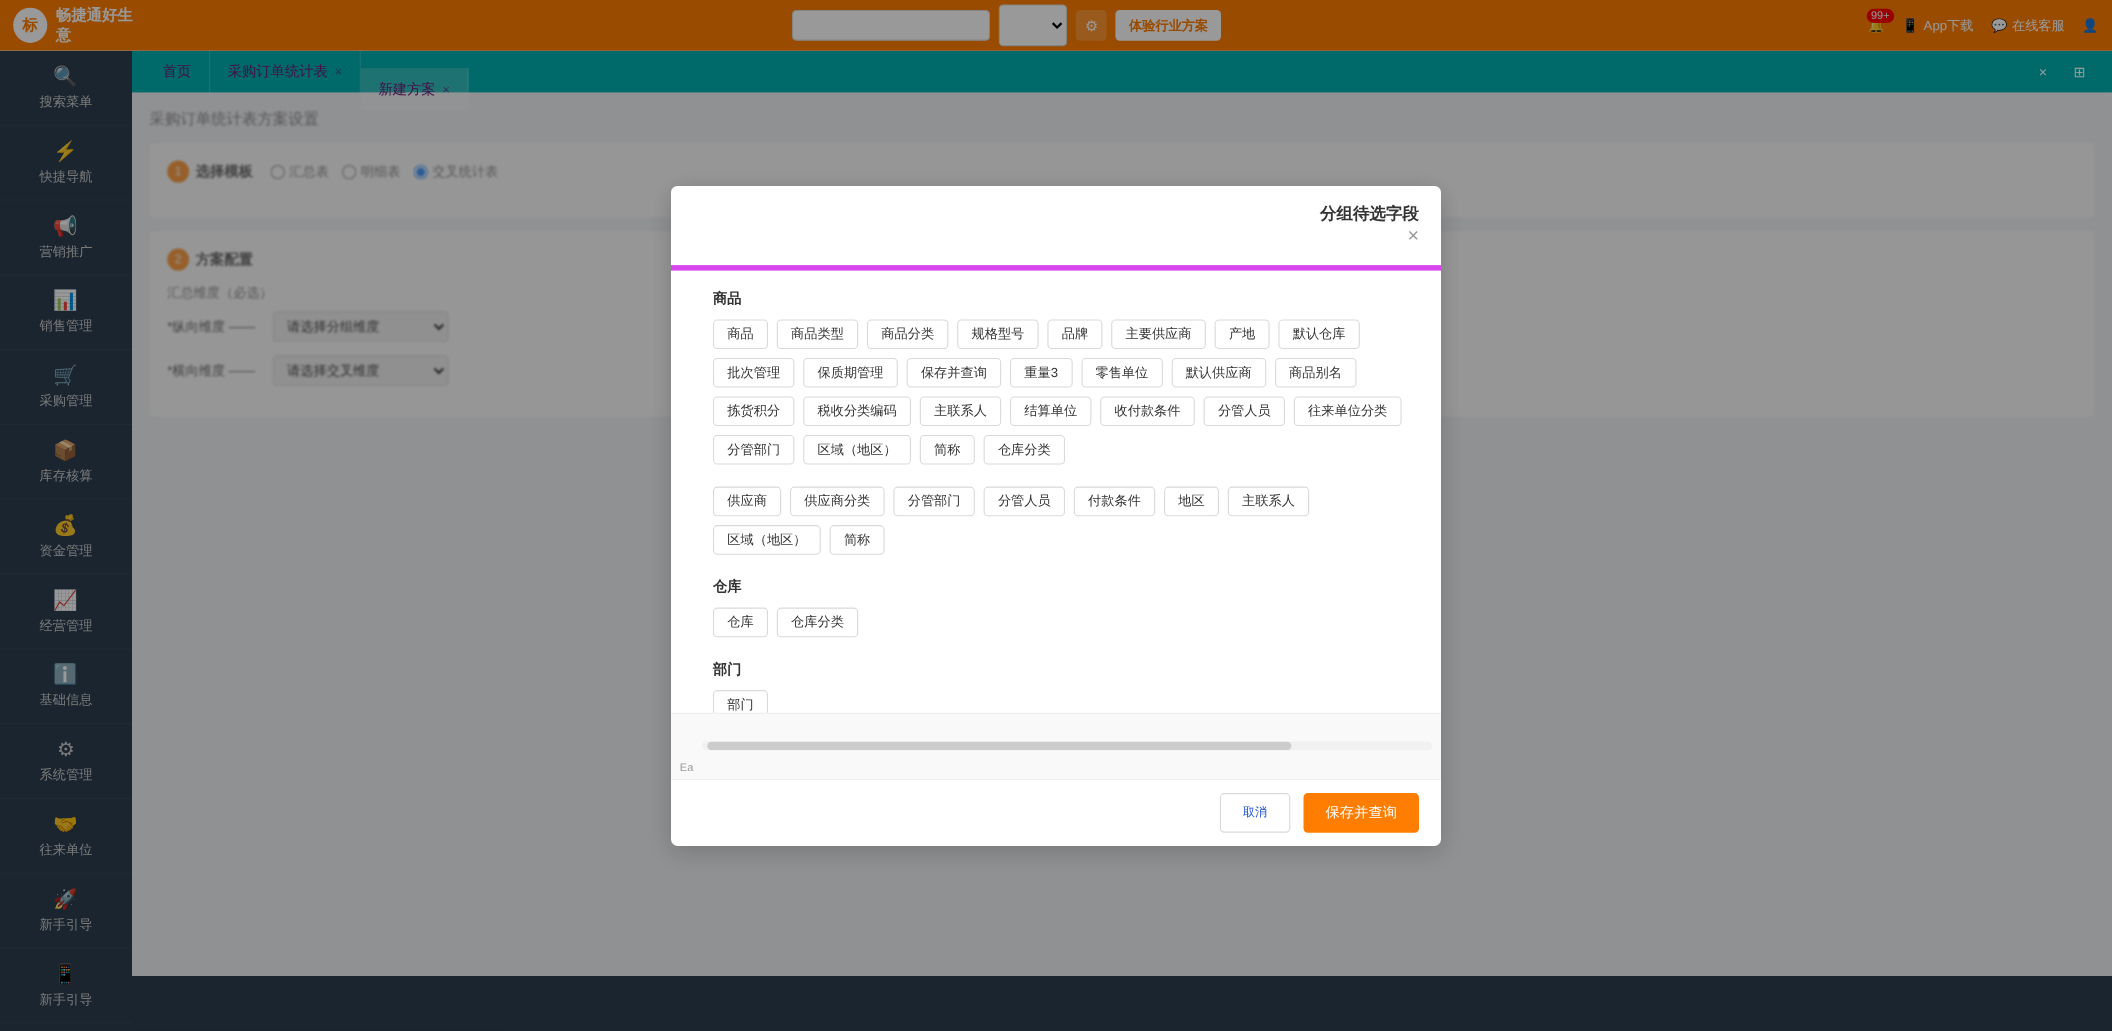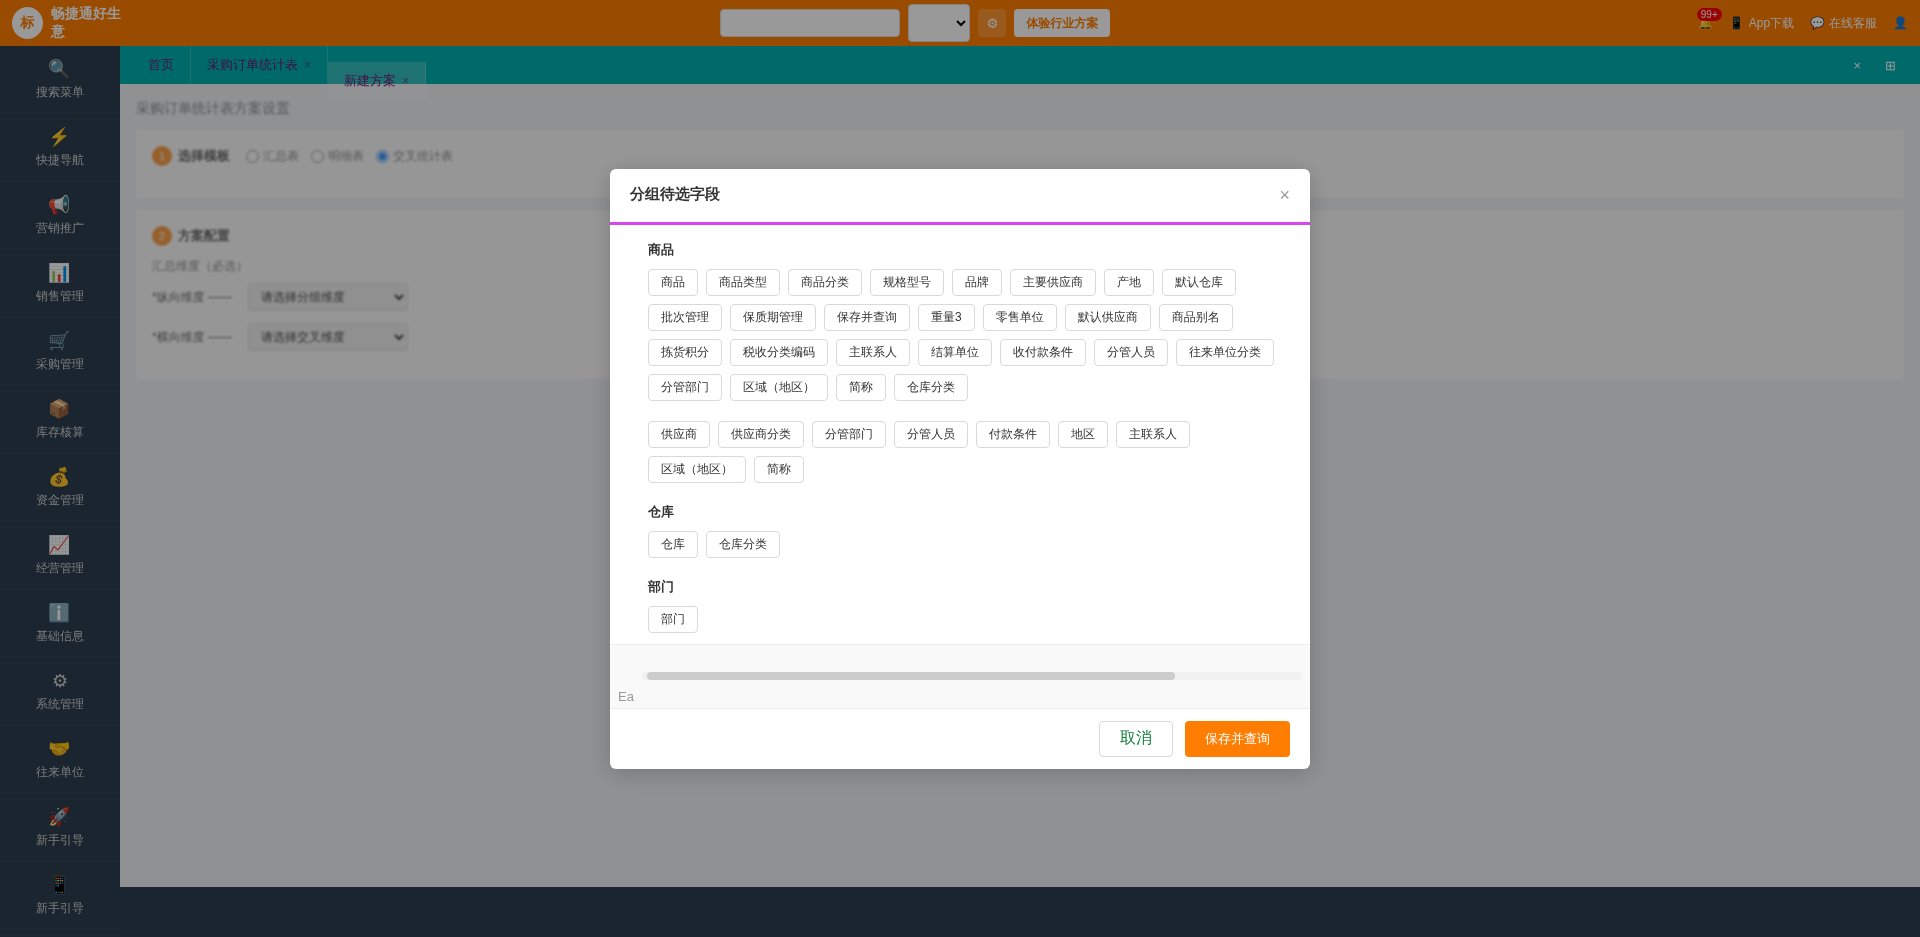--- a/index.html
+++ b/index.html
@@ -103,25 +103,26 @@
       background: white;
       border-radius: 6px;
       width: 700px;
       max-height: 600px;
       display: flex;
       flex-direction: column;
       box-shadow: 0 4px 24px rgba(0,0,0,0.2);
     }
     .modal-header {
       display: flex;
-      align-items: flex-start;
+      align-items: flex-end;
       justify-content: space-between;
       padding: 16px 20px;
-      border-bottom: 3px solid #d946ef;
+      border-bottom: 5px solid #d946ef;
       flex-shrink: 0;
+      flex-direction: column;
     }
     .modal-title { font-size: 15px; font-weight: bold; color: #333; }
     .modal-close { cursor: pointer; color: #999; font-size: 18px; background: none; border: none; }
     .modal-body {
       padding: 16px 20px;
       overflow-y: auto;
       flex: 1;
       margin-left: 18px;
     }
     .modal-footer {
@@ -152,22 +153,22 @@
     .modal-body::-webkit-scrollbar-track { background: #f1f1f1; }
     .modal-body::-webkit-scrollbar-thumb { background: #ccc; border-radius: 3px; }
 
     
     .btn-cancel {
       height: 36px;
       padding: 0 20px;
       border: 1px solid #d9d9d9;
       border-radius: 4px;
       background: white;
-      color: #15803d;
-      font-size: 16px;
+      color: #1d4ed8;
+      font-size: 11px;
       cursor: pointer;
     }
     .btn-save {
       height: 36px;
       padding: 0 20px;
       border: none;
       border-radius: 4px;
       background: #ff7d00;
       color: white;
       font-size: 13px;
@@ -421,21 +422,21 @@
       </div>
 
       <div class="field-group">
         <div class="field-group-title">员工</div>
 
       </div>
 
     </div>
 
     <div style="display:flex;align-items:center;padding:4px 8px;background:#f9f9f9;border-top:1px solid #eee;">
-      <div style="font-size:13px;color:#999;margin-right:8px;margin-top:40px;">Ea</div>
+      <div style="font-size:10px;color:#999;margin-right:8px;margin-top:40px;">Ea</div>
       <div style="flex:1;height:8px;background:#f1f1f1;border-radius:4px;overflow:hidden;position:relative;">
         <div style="width:80%;height:8px;background:#ccc;border-radius:4px;position:absolute;left:5px;"></div>
       </div>
     </div>
 
     <div class="modal-footer">
       <button class="btn-cancel">取消</button>
       <button class="btn-save">保存并查询</button>
     </div>
   </div>

